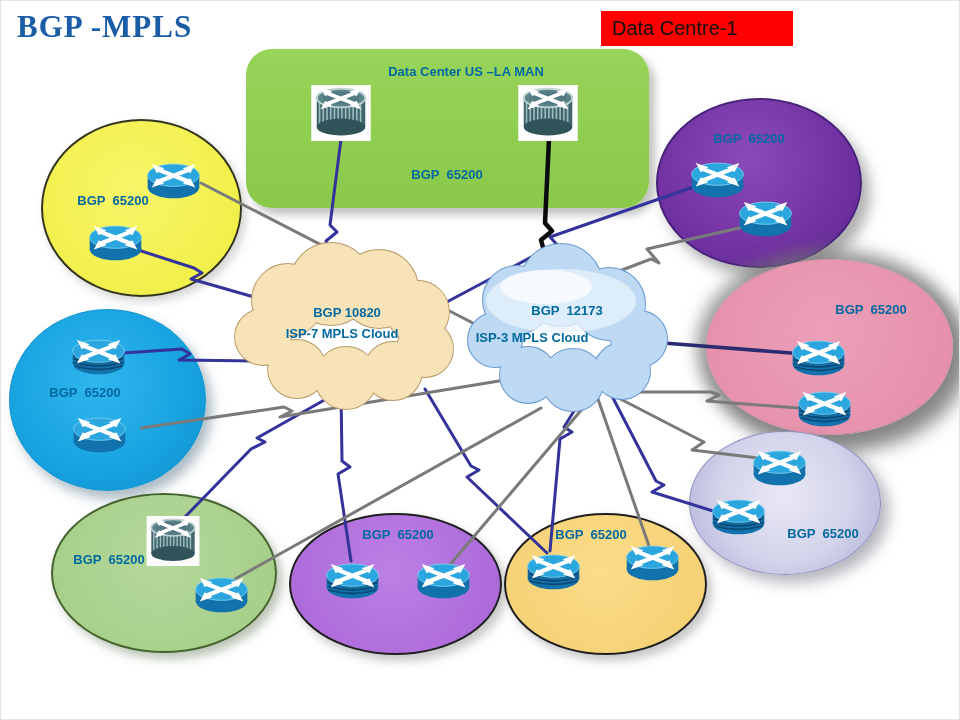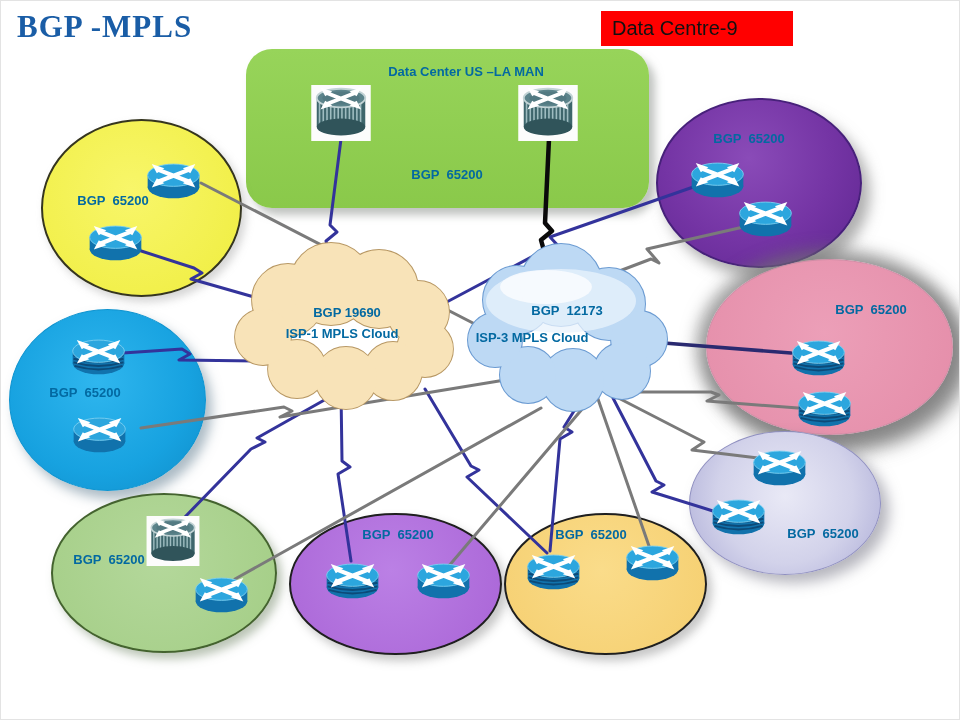--- a/index.html
+++ b/index.html
@@ -49,21 +49,21 @@
   .router svg{display:block;}
 </style>
 </head>
 <body>
 
 <div class="stage">
 
   <h1 class="title">BGP -MPLS</h1>
 
   <div class="banner">
-    <span>Data Centre-9</span>
+    <span>Data Centre-1</span>
   </div>
 
   <div class="shape dcbox"></div>
   <div class="shape ellipse e-yellow"></div>
   <div class="shape ellipse e-purple"></div>
   <div class="shape ellipse e-pink"></div>
   <div class="shape ellipse e-blue"></div>
   <div class="shape ellipse e-green"></div>
   <div class="shape ellipse e-bpurple"></div>
   <div class="shape ellipse e-orange"></div>
@@ -256,22 +256,22 @@
       </div>
       <div class="router" style="left: 709px; top: 496px; width: 57px; height: 40px;">
         <svg width="57" height="40" viewBox="0 0 64 44">
           <use href="#sym-s"></use>
         </svg>
       </div>
     </div>
 
   <span class="lbl" style="left:465px;top:70px">Data Center US –LA MAN</span>
   <span class="lbl" style="left:446px;top:173px">BGP  65200</span>
-  <span class="lbl" style="left:346px;top:311px">BGP 19690</span>
-  <span class="lbl" style="left:341px;top:332px">ISP-1 MPLS Cloud</span>
+  <span class="lbl" style="left:346px;top:311px">BGP 10820</span>
+  <span class="lbl" style="left:341px;top:332px">ISP-7 MPLS Cloud</span>
   <span class="lbl" style="left:566px;top:309px">BGP  12173</span>
   <span class="lbl" style="left:531px;top:336px">ISP-3 MPLS Cloud</span>
   <span class="lbl" style="left:112px;top:199px">BGP  65200</span>
   <span class="lbl" style="left:748px;top:137px">BGP  65200</span>
   <span class="lbl" style="left:870px;top:308px">BGP  65200</span>
   <span class="lbl" style="left:84px;top:391px">BGP  65200</span>
   <span class="lbl" style="left:108px;top:558px">BGP  65200</span>
   <span class="lbl" style="left:397px;top:533px">BGP  65200</span>
   <span class="lbl" style="left:590px;top:533px">BGP  65200</span>
   <span class="lbl" style="left:822px;top:532px">BGP  65200</span>

